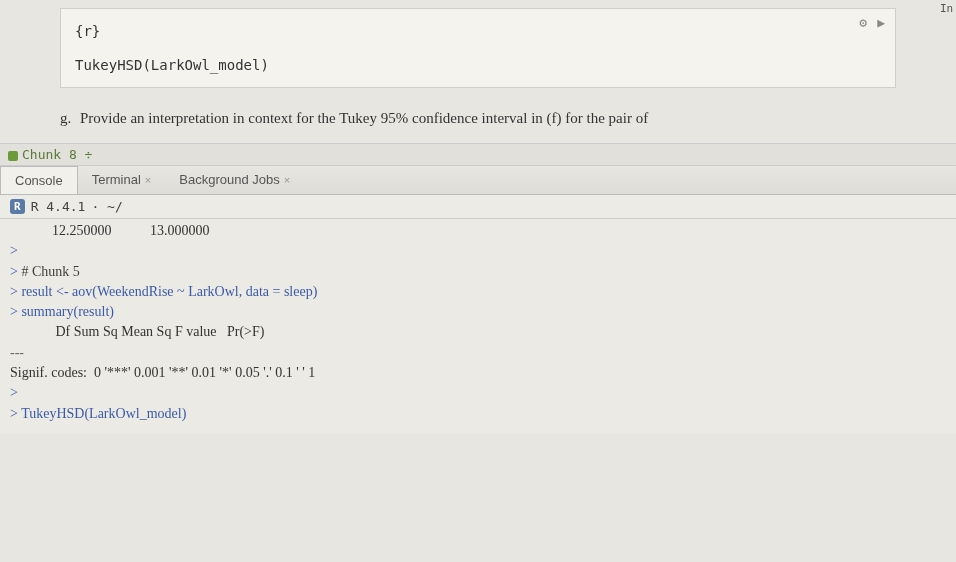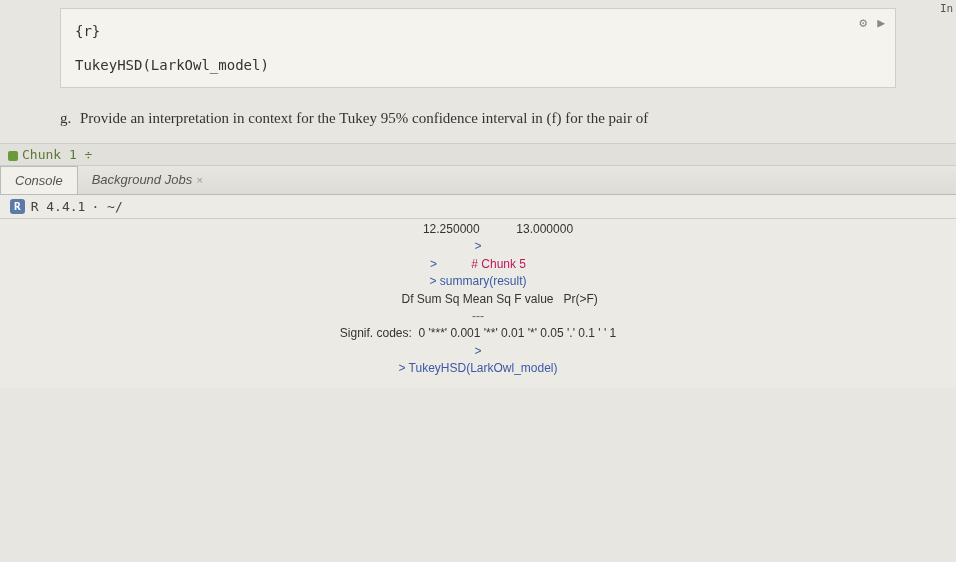--- a/index.html
+++ b/index.html
@@ -52,21 +52,21 @@
       margin-right: 4px;
       vertical-align: middle;
     }
     .tabs {
       display: flex;
       background: linear-gradient(#e8e6e0,#dedcd6);
       border-bottom: 1px solid #bbb;
       font-family: Arial, sans-serif;
       font-size: 13px;
     }
-    .tab { padding: 6px 14px; color: #555; cursor: pointer; font-style: italic; }
+    .tab { padding: 6px 14px; color: #555; cursor: pointer; }
     .tab.active { background: #f2f0ea; border-top: 1px solid #bbb; border-left: 1px solid #bbb; border-right:1px solid #bbb; }
     .tab .close { color: #999; margin-left: 4px; font-size: 11px; }
     .console-header {
       background: #ecebe5;
       padding: 4px 10px;
       border-bottom: 1px solid #ccc;
       font-family: monospace;
       font-size: 13px;
       color: #444;
       display: flex;
@@ -76,28 +76,27 @@
     .r-badge {
       background: #5a7aa8; color: #fff;
       font-weight: bold;
       font-size: 11px;
       padding: 1px 4px;
       border-radius: 3px;
     }
     .console {
       background: #eceae4;
       padding: 2px 10px 10px 10px;
-      font-family: Liberation Sans, sans-serif;
-      font-size: 12px;
+      font-family: Liberation Serif, serif;
+      font-size: 14px;
       line-height: 1.45;
       color: #333;
-      text-align: center;
     }
     .prompt { color: #3a5aa8; }
-    .comment { color: #be185d; margin-left: 31px; }
+    .comment { color: #404040; }
     .code-in { color: #3a5aa8; }
     .output { color: #333; white-space: pre; }
     .dashes { color: #666; }
     .right-cut {
       position: absolute;
       right: 0; top: 0;
       width: 18px; height: 40px;
       background: #e8e6e0;
       font-size: 11px; color: #555;
       padding: 2px;
@@ -118,37 +117,39 @@
   <div class="code-line">{r}</div>
   <div style="height:10px"></div>
   <div class="code-line">TukeyHSD(LarkOwl_model)</div>
 </div>
 
 <div class="question">
   <span class="q-letter">g.</span><span>Provide an interpretation in context for the Tukey 95% confidence interval in (f) for the pair of</span><br>
 </div>
 
 <div class="chunk-label">
-  <span class="dot"></span><span>Chunk 1 ÷</span>
+  <span class="dot"></span><span>Chunk 8 ÷</span>
 </div>
 
 <div class="tabs">
   <div class="tab active"><span>Console</span></div>
+  <div class="tab"><span>Terminal</span><span class="close">×</span></div>
   <div class="tab"><span>Background Jobs</span><span class="close">×</span></div>
 </div>
 
 <div class="console-header">
   <span class="r-badge">R</span>
   <span>R 4.4.1</span>
   <span>· ~/</span>
 </div>
 
 <div class="console">
   <div class="output">            12.250000           13.000000</div>
   <div><span class="prompt">&gt;</span></div>
   <div><span class="prompt">&gt; </span><span class="comment"># Chunk 5</span></div>
+  <div><span class="prompt">&gt;     </span><span class="code-in">result &lt;- aov(WeekendRise ~ LarkOwl, data = sleep)</span></div>
   <div><span class="prompt">&gt;     </span><span class="code-in">summary(result)</span></div>
   <div class="output">             Df Sum Sq Mean Sq F value   Pr(&gt;F)</div>
   <div class="dashes">---</div>
   <div class="output">Signif. codes:  0 '***' 0.001 '**' 0.01 '*' 0.05 '.' 0.1 ' ' 1</div>
   <div><span class="prompt">&gt;</span></div>
   <div><span class="prompt">&gt;     </span><span class="code-in">TukeyHSD(LarkOwl_model)</span></div>
 </div>
 
 </body></html>

